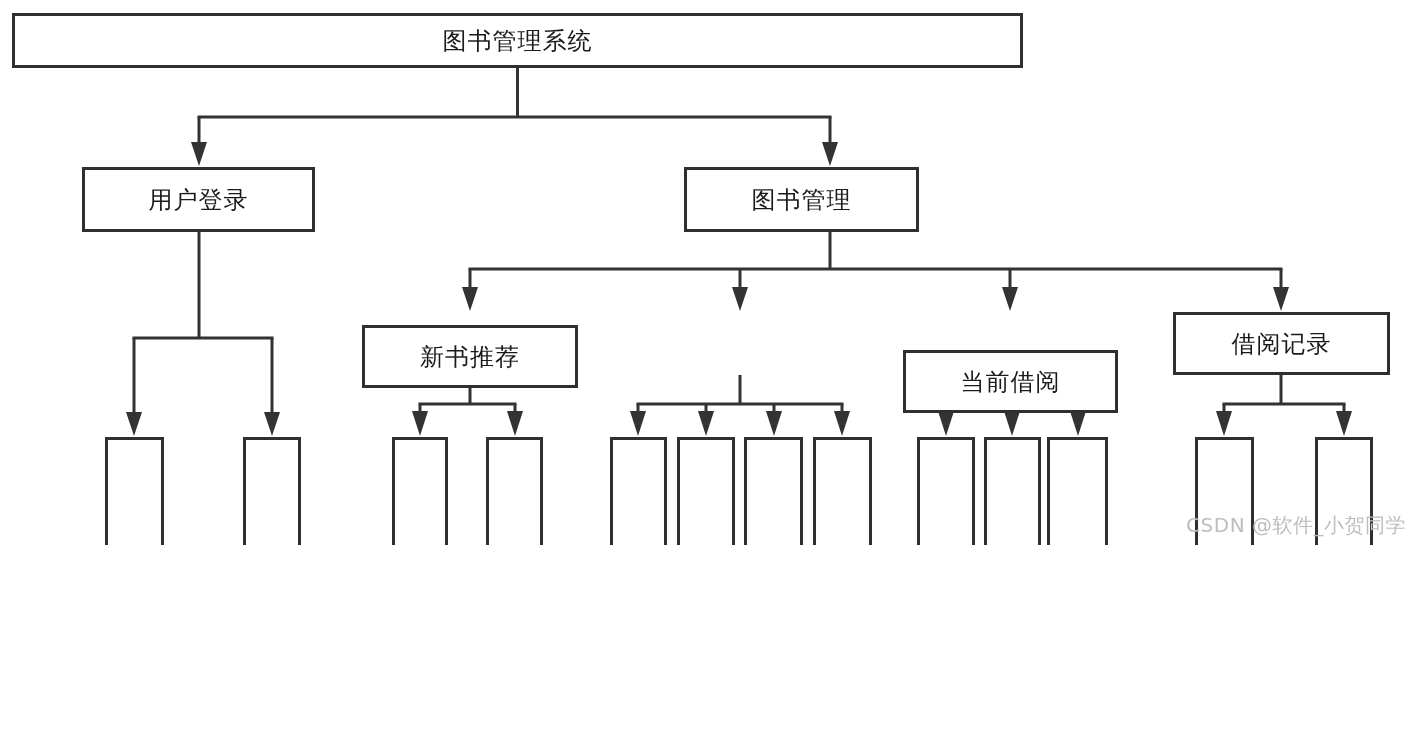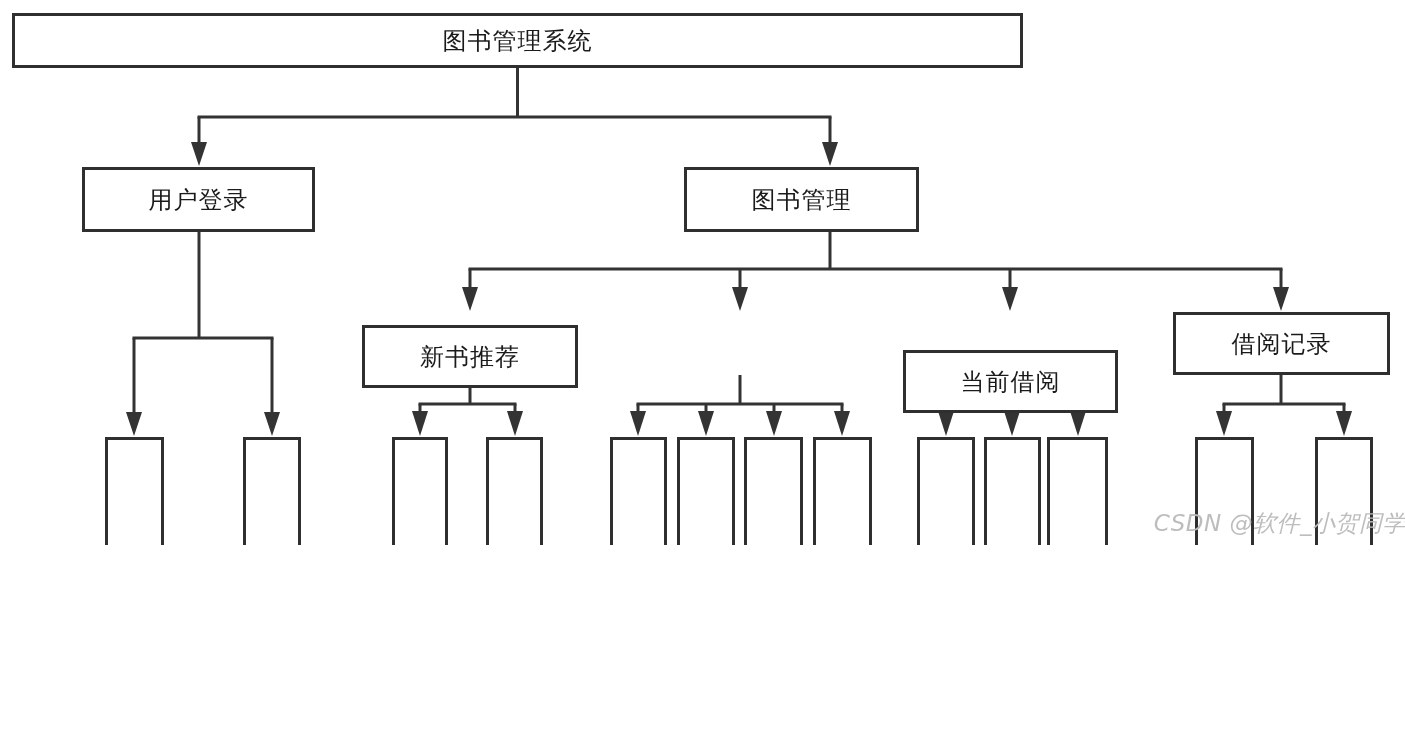--- a/index.html
+++ b/index.html
@@ -43,25 +43,24 @@
     writing-mode: vertical-rl;
     font-size: 25px;
     letter-spacing: 5px;
     line-height: 1;
     white-space: nowrap;
   }
   .watermark {
     position: absolute;
     right: 12px;
     bottom: 6px;
-    font-size: 23px;
+    font-size: 20px;
     color: #bdbdbd;
     letter-spacing: 0.5px;
     white-space: nowrap;
-    font-style: italic;
   }
 </style>
 </head>
 <body>
 
 <div class="canvas">
 
   <svg class="connectors" viewBox="0 0 1405 747" xmlns="http://www.w3.org/2000/svg">
     <g stroke="#333333" stroke-width="3" fill="none">
 

